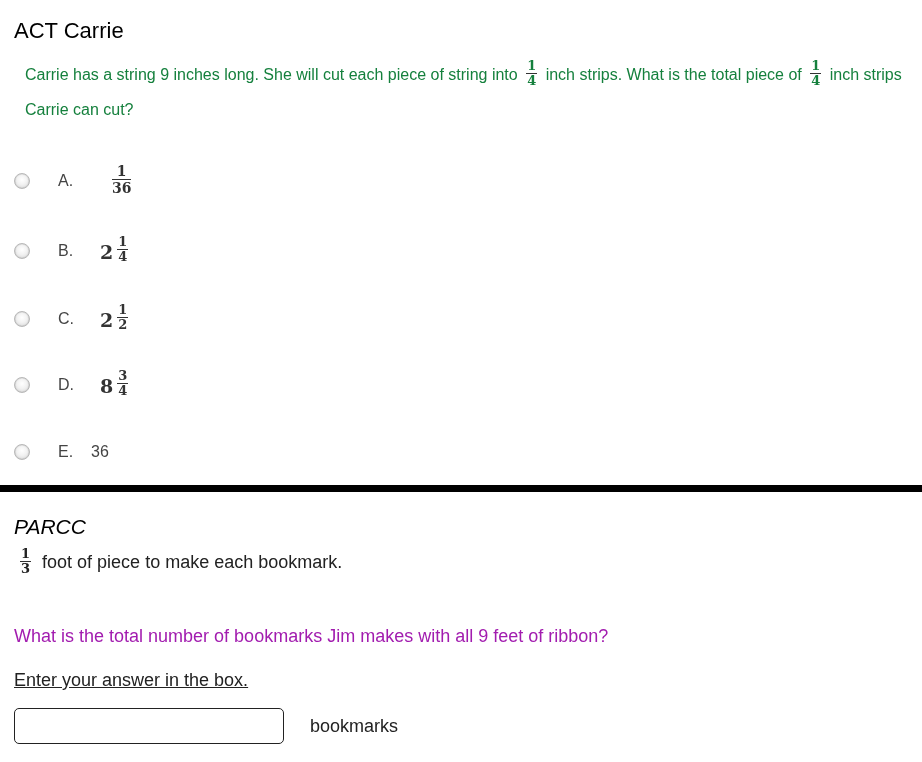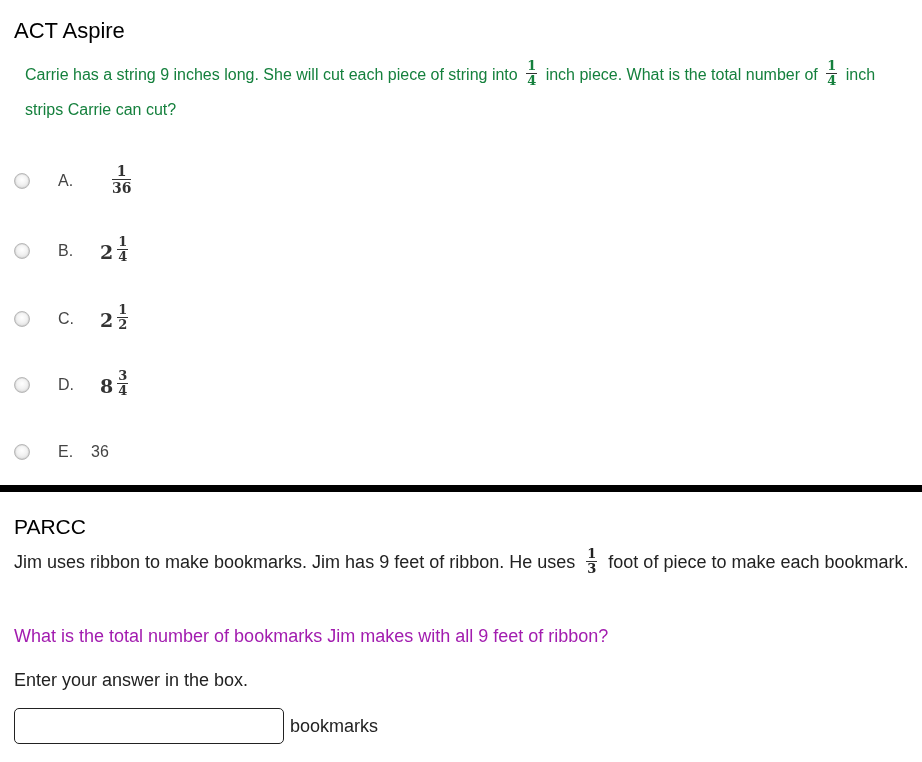--- a/index.html
+++ b/index.html
@@ -112,20 +112,21 @@
       width: 922px;
       height: 270px;
     }
     .parcc-title {
       position: absolute;
       left: 14px;
       top: 22px;
       font-size: 21px;
       color: #000;
       line-height: 26px;
+      font-style: italic;
     }
     .parcc-question {
       position: absolute;
       left: 14px;
       top: 54px;
       width: 905px;
       font-size: 18px;
       color: #222;
       line-height: 33px;
     }
@@ -139,27 +140,29 @@
       top: 134px;
       font-size: 18px;
       color: #a21caf;
     }
     .parcc-instruction {
       position: absolute;
       left: 14px;
       top: 178px;
       font-size: 18px;
       color: #222;
+      text-decoration: underline;
     }
     .answer-row {
       position: absolute;
       left: 14px;
       top: 216px;
       display: flex;
       align-items: center;
+      gap: 20px;
     }
     .answer-input {
       width: 270px;
       height: 36px;
       border: 1px solid #222;
       border-radius: 5px;
       box-sizing: border-box;
       font-size: 18px;
       padding: 0 8px;
       font-family: "Liberation Sans", sans-serif;
@@ -168,26 +171,26 @@
     .answer-unit {
       margin-left: 6px;
       font-size: 18px;
       color: #222;
     }
   </style>
 </head>
 <body>
 
 <section class="act">
-  <div class="act-title">ACT Aspire</div>
+  <div class="act-title">ACT Carrie</div>
 
   <div class="act-question">
     <span>Carrie has a string 9 inches long. She will cut each piece of string into</span>
     <span class="frac"><span class="num">1</span><span class="den">4</span></span>
-    <span>inch piece. What is the total number of</span>
+    <span>inch strips. What is the total piece of</span>
     <span class="frac"><span class="num">1</span><span class="den">4</span></span>
     <span>inch strips Carrie can cut?</span>
   </div>
 
   <div class="option" style="top:166px;">
     <div class="radio"></div>
     <span class="opt-letter">A.</span>
     <span class="opt-value" style="left:94px;">
       <span class="frac" style="font-size:14px;line-height:16px;"><span class="num">1</span><span class="den">36</span></span>
     </span>
@@ -223,21 +226,20 @@
     <span class="opt-value plain">36</span>
   </div>
 </section>
 
 <div class="divider"></div>
 
 <section class="parcc">
   <div class="parcc-title">PARCC</div>
 
   <div class="parcc-question">
-    <span>Jim uses ribbon to make bookmarks. Jim has 9 feet of ribbon. He uses</span>
     <span class="frac"><span class="num">1</span><span class="den">3</span></span>
     <span>foot of piece to make each bookmark.</span>
   </div>
 
   <div class="parcc-prompt">What is the total number of bookmarks Jim makes with all 9 feet of ribbon?</div>
   <div class="parcc-instruction">Enter your answer in the box.</div>
 
   <div class="answer-row">
     <input type="text" class="answer-input" placeholder="" style="">
     <span class="answer-unit">bookmarks</span>

